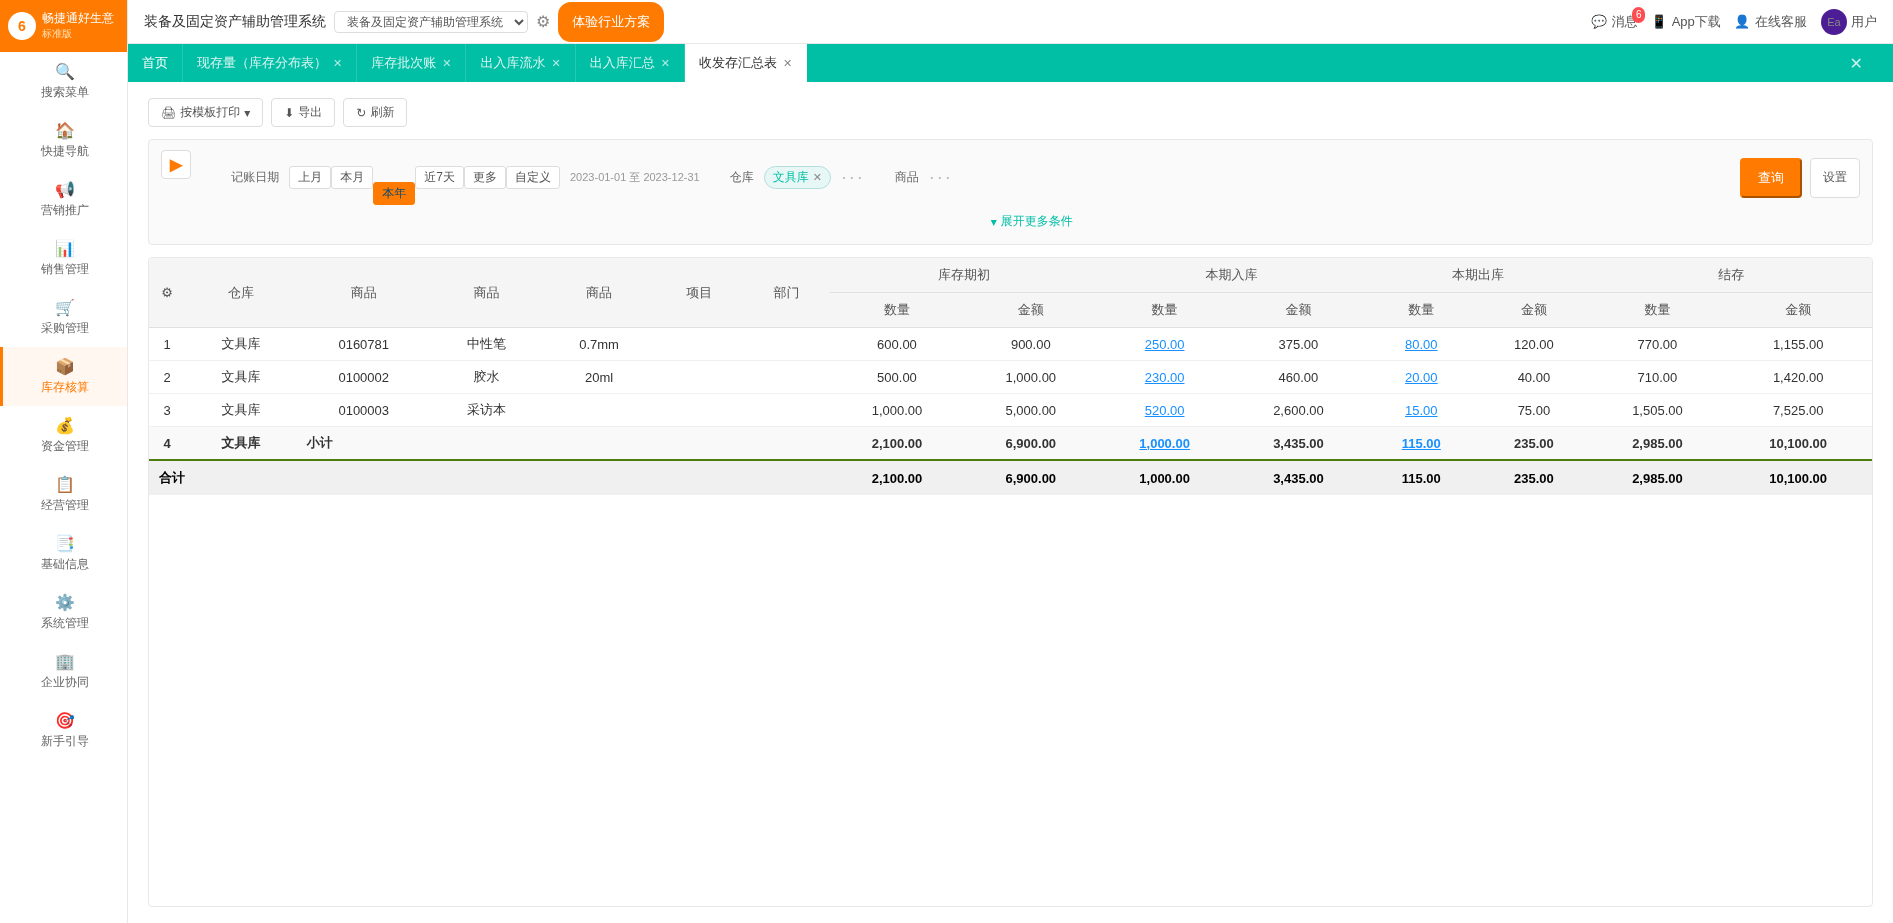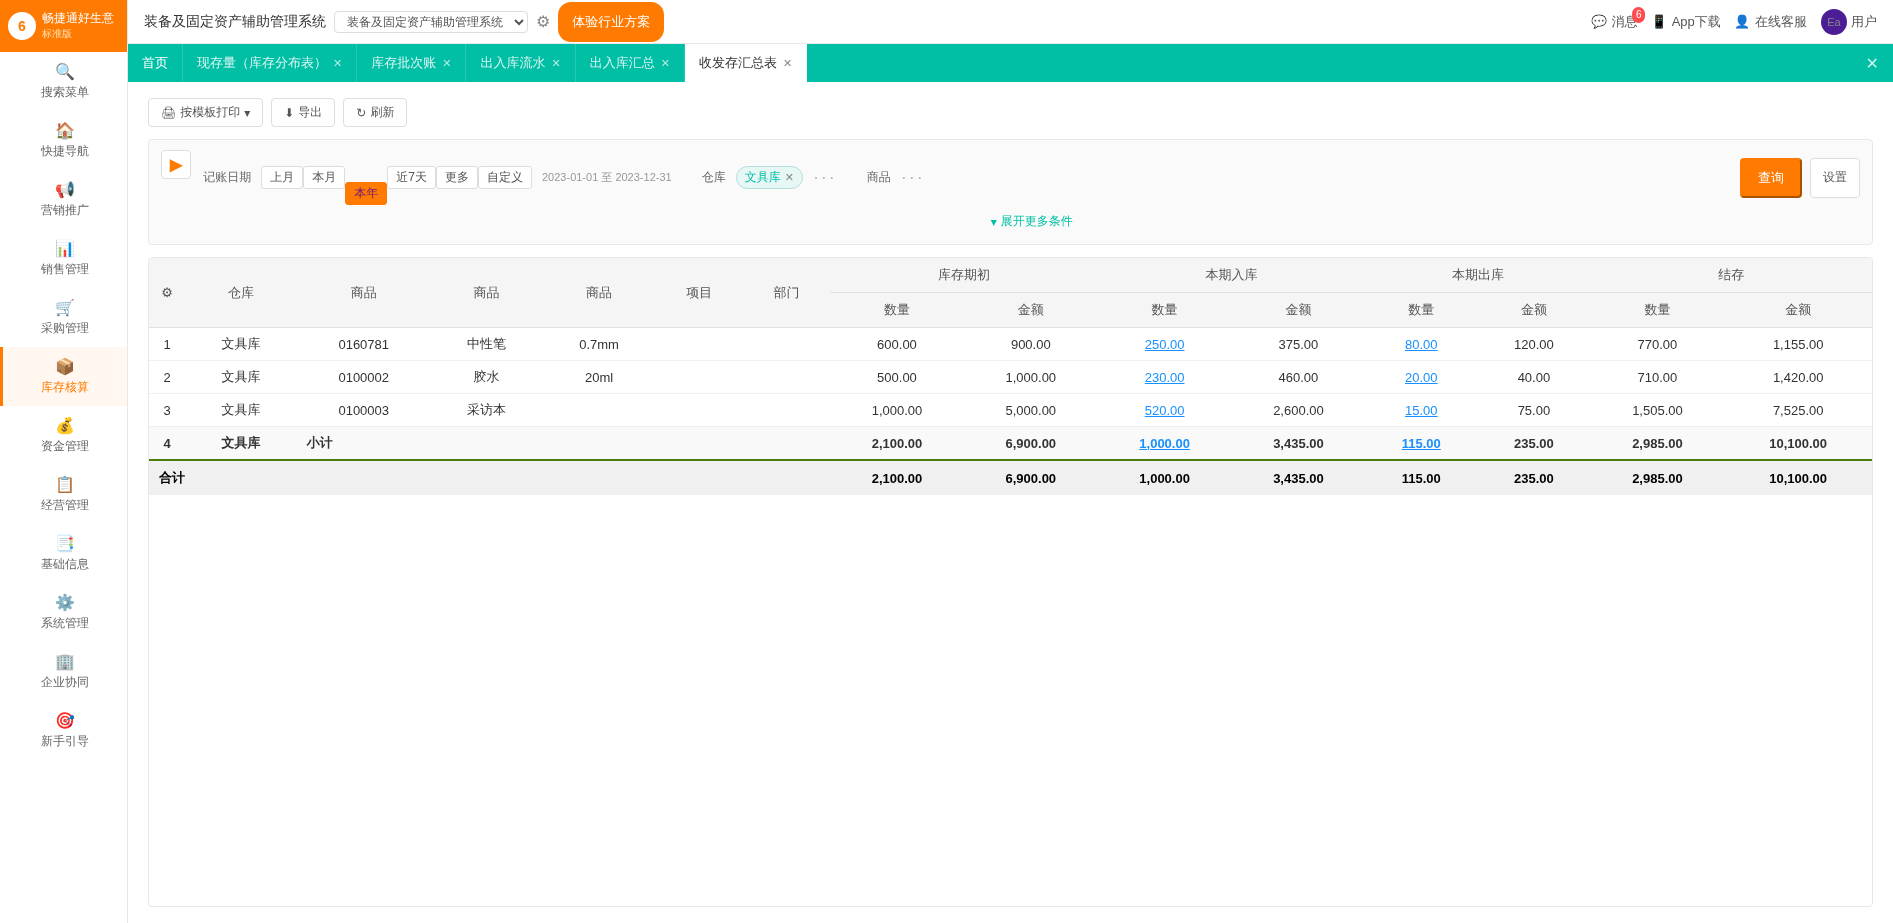--- a/index.html
+++ b/index.html
@@ -89,21 +89,21 @@
       background: #4c1d95; display: flex; align-items: center; justify-content: center;
       font-size: 11px; color: #888;
     }
 
     
     .tabbar {
       background: #00bfa5;
       display: flex;
       align-items: center;
       height: 38px;
-      padding: 0 0 0 0;
+      padding: 0 16px 0 0;
       flex-shrink: 0;
       overflow: hidden;
     }
     .tab {
       display: flex; align-items: center; gap: 6px;
       padding: 0 14px;
       height: 100%;
       font-size: 13px;
       color: rgba(255,255,255,0.85);
       cursor: pointer;
@@ -134,27 +134,27 @@
     .filter-area {
       display: flex; align-items: flex-start; gap: 12px;
       padding: 10px 12px; background: #fafafa;
       border: 1px solid #e8e8e8; border-radius: 4px; margin-bottom: 12px;
     }
     .filter-toggle-btn {
       background: #fff; border: 1px solid #ddd; border-radius: 4px;
       padding: 4px 8px; cursor: pointer; color: #ff7a00; font-size: 16px; font-weight: bold;
     }
     .filter-row { display: flex; align-items: center; gap: 10px; flex-wrap: wrap; }
-    .filter-label { color: #666; font-size: 12px; white-space: nowrap; }
+    .filter-label { color: #666; font-size: 12px; white-space: nowrap; margin-left: 28px; }
     .date-shortcuts { display: flex; align-items: center; }
     .date-btn {
       padding: 2px 8px; border-radius: 3px; font-size: 12px;
       border: 1px solid #ddd; background: #fff; cursor: pointer; color: #555;
     }
-    .date-btn.active { background: #ff7a00; color: #701a75; border-color: #ff7a00; margin-top: 32px; }
+    .date-btn.active { background: #ff7a00; color: #0c4a6e; border-color: #ff7a00; margin-top: 32px; }
     .date-range-text { font-size: 11px; color: #999; }
     .filter-warehouse-tag {
       display: inline-flex; align-items: center; gap: 4px;
       background: #e6f7f5; color: #00bfa5; padding: 2px 8px;
       border-radius: 12px; font-size: 12px; border: 1px solid #b2dfdb;
     }
     .filter-tag-close { cursor: pointer; color: #888; font-size: 11px; }
     .filter-dots { color: #bbb; cursor: pointer; font-size: 18px; letter-spacing: 2px; }
     .expand-btn {
       display: flex; align-items: center; gap: 4px;

